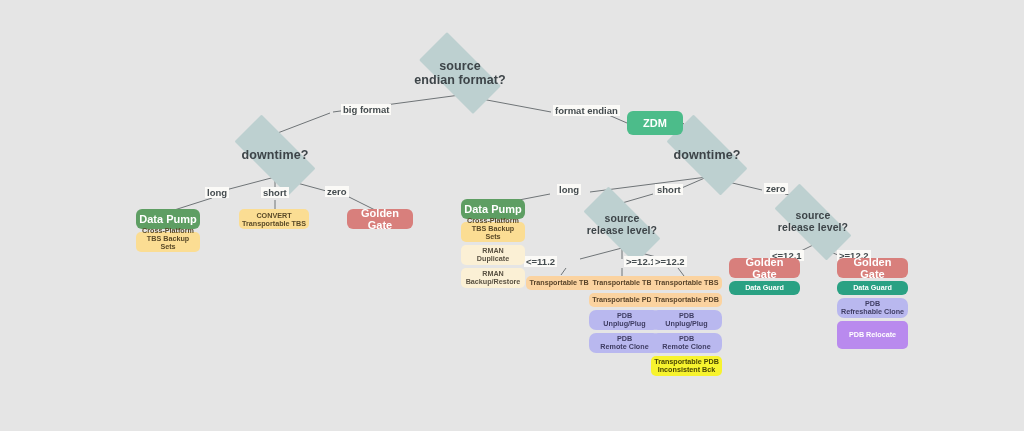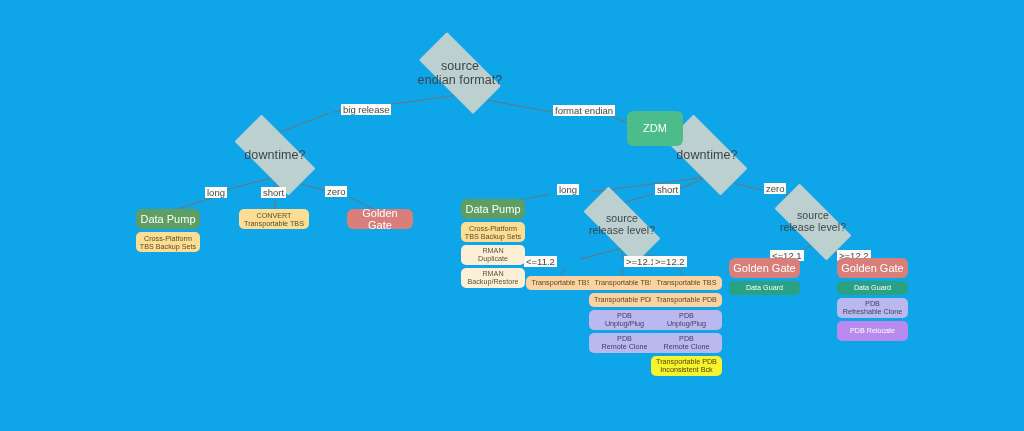--- a/index.html
+++ b/index.html
@@ -10,21 +10,22 @@
   body {
     font-family: "Liberation Sans", sans-serif;
     width: 1024px;
     height: 431px;
     overflow: hidden;
   }
   #canvas {
     position: relative;
     width: 1024px;
     height: 431px;
-    background: #0ea5e9;
+    background: #e5e5e5;
+    font-weight: bold;
   }
   #edges {
     position: absolute;
     left: 0;
     top: 0;
     width: 1024px;
     height: 431px;
   }
   .node {
     position: absolute;
@@ -63,25 +64,25 @@
     color: #4b4436;
     padding: 1px 3px;
   }
   .box.title {
     font-size: 11px;
     border-radius: 6px;
   }
   .green  { background: #5e9e63; color: #ffffff; }
   .salmon { background: #d87f7c; color: #ffffff; }
   .zdm    { background: #4cbc8a; color: #ffffff; }
-  .teal   { background: #2aa183; color: #ffffff; }
+  .teal   { background: #2aa183; color: #ffffff; border-radius: 6px; }
   .cream  { background: #fbf0d5; color: #5a5243; }
   .gold   { background: #fbdd93; color: #5a4a28; align-items: flex-end; }
   .orange { background: #fbd3a0; color: #5a452b; }
-  .peri   { background: #b9b8ef; color: #3f3d63; }
+  .peri   { background: #b9b8ef; color: #3f3d63; border-radius: 7px; }
   .purple { background: #b98aee; color: #ffffff; }
   .yellow { background: #f7f32e; color: #4a4705; }
 
   .edgelabel {
     position: absolute;
     font-size: 9.5px;
     color: #444b4e;
     white-space: nowrap;
     background: #fbfaf7;
     padding: 0 2px;
@@ -152,25 +153,25 @@
     <span class="dlabel">source
 release level?</span>
   </div>
 
   <div class="node diamond" style="left:761px; top:197px; width:104px; height:50px;">
     <span class="dshape"></span>
     <span class="dlabel">source
 release level?</span>
   </div>
 
-  <div class="node box title zdm" style="left:627px; top:111px; width:56px; height:35px;">
+  <div class="node box title zdm" style="left:627px; top:111px; width:56px; height:24px;">
     <span>ZDM</span>
   </div>
 
-  <div class="edgelabel" style="left:341px; top:104px;">big release</div>
+  <div class="edgelabel" style="left:341px; top:104px;">big format</div>
   <div class="edgelabel" style="left:553px; top:105px;">format endian</div>
   <div class="edgelabel" style="left:205px; top:187px;">long</div>
   <div class="edgelabel" style="left:261px; top:187px;">short</div>
   <div class="edgelabel" style="left:325px; top:186px;">zero</div>
   <div class="edgelabel" style="left:557px; top:184px;">long</div>
   <div class="edgelabel" style="left:655px; top:184px;">short</div>
   <div class="edgelabel" style="left:764px; top:183px;">zero</div>
   <div class="edgelabel" style="left:524px; top:256px;">&lt;=11.2</div>
   <div class="edgelabel" style="left:624px; top:256px;">&gt;=12.1</div>
   <div class="edgelabel" style="left:653px; top:256px;">&gt;=12.2</div>
@@ -229,16 +230,16 @@
   <div class="col" style="position:absolute; left:729px; top:258px; width:71px;">
       <div class="node box salmon title" style="position: relative; width: 100%; height: 20px; margin-bottom: 3px;"><span>Golden Gate</span></div>
       <div class="node box teal" style="position: relative; width: 100%; height: 14px; margin-bottom: 3px;"><span>Data Guard</span></div>
     </div>
 
   <div class="col" style="position:absolute; left:837px; top:258px; width:71px;">
       <div class="node box salmon title" style="position: relative; width: 100%; height: 20px; margin-bottom: 3px;"><span>Golden Gate</span></div>
       <div class="node box teal" style="position: relative; width: 100%; height: 14px; margin-bottom: 3px;"><span>Data Guard</span></div>
       <div class="node box peri" style="position: relative; width: 100%; height: 20px; margin-bottom: 3px;"><span>PDB
 Refreshable Clone</span></div>
-      <div class="node box purple" style="position: relative; width: 100%; height: 20px; margin-bottom: 0;"><span>PDB Relocate</span></div>
+      <div class="node box purple" style="position: relative; width: 100%; height: 28px; margin-bottom: 0;"><span>PDB Relocate</span></div>
     </div>
 
 </div>
 
 </body></html>

